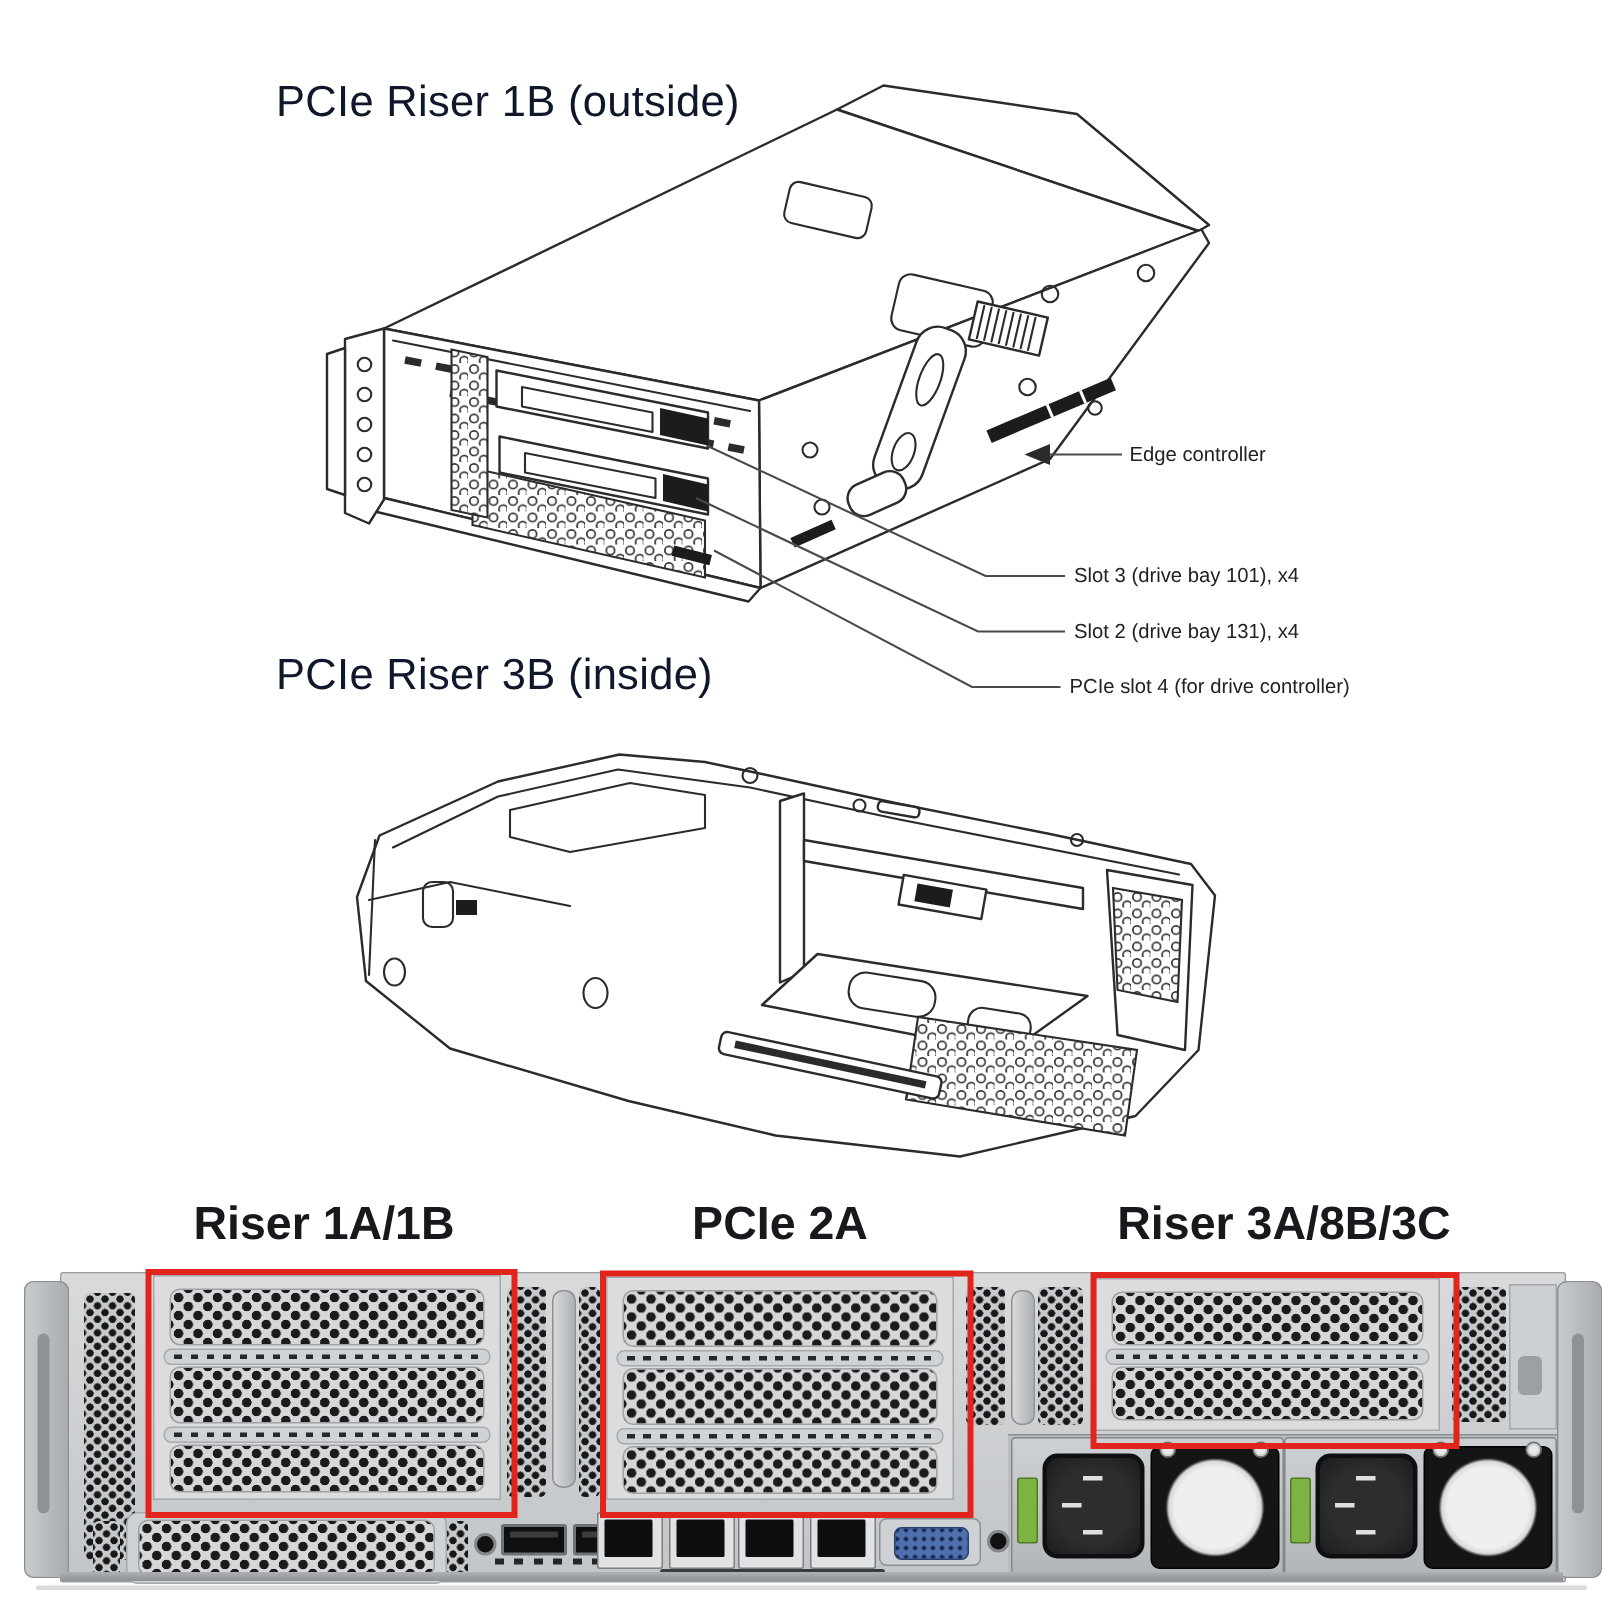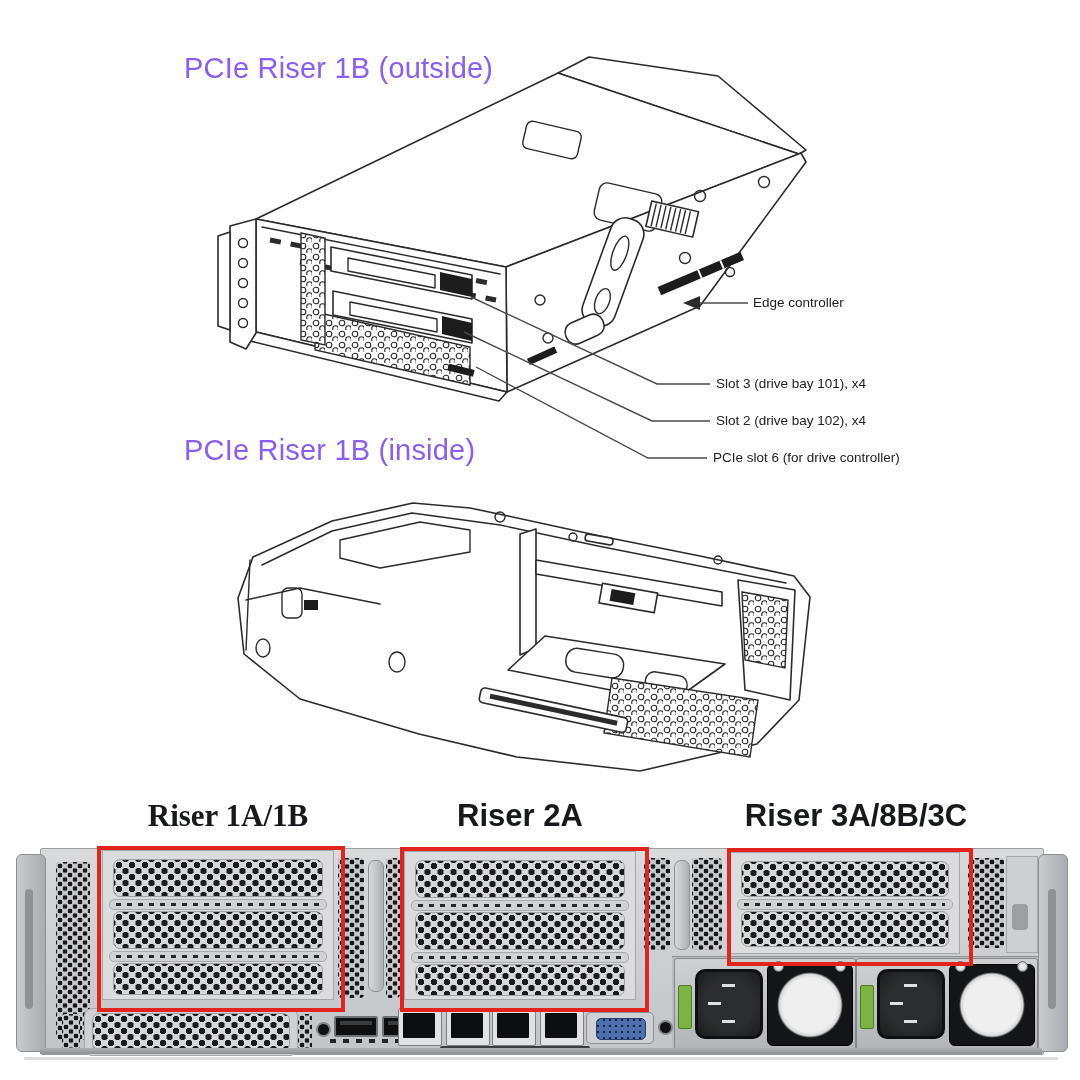--- a/index.html
+++ b/index.html
@@ -4,21 +4,21 @@
 <style>
   html,body{margin:0;padding:0;}
   body{
     width:1080px;height:1080px;position:relative;overflow:hidden;
     background:#ffffff;
     font-family:"Liberation Sans", sans-serif;
     color:#1a1a1a;
   }
   .abs{position:absolute;}
   
-  .fig-title{font-size:29px;font-weight:500;letter-spacing:.2px;color:#8b5cf6;white-space:nowrap;z-index:5;}
+  .fig-title{font-size:29px;font-weight:500;letter-spacing:.2px;color:#0f172a;white-space:nowrap;z-index:5;}
   .callout{font-size:13.5px;color:#222;white-space:nowrap;z-index:5;}
   .riser-label{font-size:31px;font-weight:bold;color:#17191c;white-space:nowrap;transform:translateX(-50%);z-index:5;}
   
   #lineart{left:0;top:0;width:1080px;height:1080px;pointer-events:none;z-index:2;}
   .ln{stroke:var(--line,#2b2b2b);fill:#ffffff;stroke-width:1.6;stroke-linejoin:round;stroke-linecap:round;}
   .lnf{stroke:var(--line,#2b2b2b);fill:none;stroke-width:1.4;stroke-linejoin:round;stroke-linecap:round;}
   .dk{fill:#1c1c1c;stroke:none;}
   .hxf{fill:url(#hx);stroke:var(--line,#2b2b2b);stroke-width:1.4;}
   .ld{stroke:#4a4a4a;stroke-width:1.4;fill:none;}
   .vent{stroke:var(--line,#2b2b2b);stroke-width:5;stroke-dasharray:11 10;fill:none;}
@@ -73,29 +73,29 @@
     background-image:radial-gradient(circle 1.5px at 3px 3px,#16264a 1.3px,rgba(0,0,0,0) 1.6px);
     background-size:6px 6px;background-position:4px 4px;}
   .dotc{width:11px;height:11px;border-radius:50%;background:#101112;border:2px solid #84878a;}
   .bottom-rail{background:linear-gradient(#aeb1b4,#8f9295);}
   .shadow{background:#dadbdc;border-radius:2px;}
 </style>
 </head>
 <body>
 
 <div class="abs fig-title" style="left:184px;top:52px;">PCIe Riser 1B (outside)</div>
-<div class="abs fig-title" style="left:184px;top:434px;">PCIe Riser 1B (inside)</div>
+<div class="abs fig-title" style="left:184px;top:434px;">PCIe Riser 3B (inside)</div>
 
 <div class="abs callout" style="left:753px;top:295px;">Edge controller</div>
 <div class="abs callout" style="left:716px;top:376px;text-align:center;">Slot 3 (drive bay 101), x4</div>
-<div class="abs callout" style="left:716px;top:413px;">Slot 2 (drive bay 102), x4</div>
-<div class="abs callout" style="left:713px;top:450px;">PCIe slot 6 (for drive controller)</div>
-
-<div class="abs riser-label" style="left:228px;top:798px;font-family:Liberation Serif, serif;">Riser 1A/1B</div>
-<div class="abs riser-label" style="left:520px;top:798px;">Riser 2A</div>
+<div class="abs callout" style="left:716px;top:413px;">Slot 2 (drive bay 131), x4</div>
+<div class="abs callout" style="left:713px;top:450px;">PCIe slot 4 (for drive controller)</div>
+
+<div class="abs riser-label" style="left:216px;top:798px;">Riser 1A/1B</div>
+<div class="abs riser-label" style="left:520px;top:798px;">PCIe 2A</div>
 <div class="abs riser-label" style="left:856px;top:798px;">Riser 3A/8B/3C</div>
 
 <svg id="lineart" class="abs" viewBox="0 0 1080 1080" xmlns="http://www.w3.org/2000/svg">
   <defs>
     <pattern id="hx" width="13" height="11" patternUnits="userSpaceOnUse">
       <rect width="13" height="11" fill="#ffffff"></rect>
       <circle cx="4" cy="4" r="2.8" fill="none" stroke="#2b2b2b" stroke-width="1.1"></circle>
       <circle cx="10.5" cy="9.5" r="2.8" fill="none" stroke="#2b2b2b" stroke-width="1.1"></circle>
     </pattern>
   </defs>

